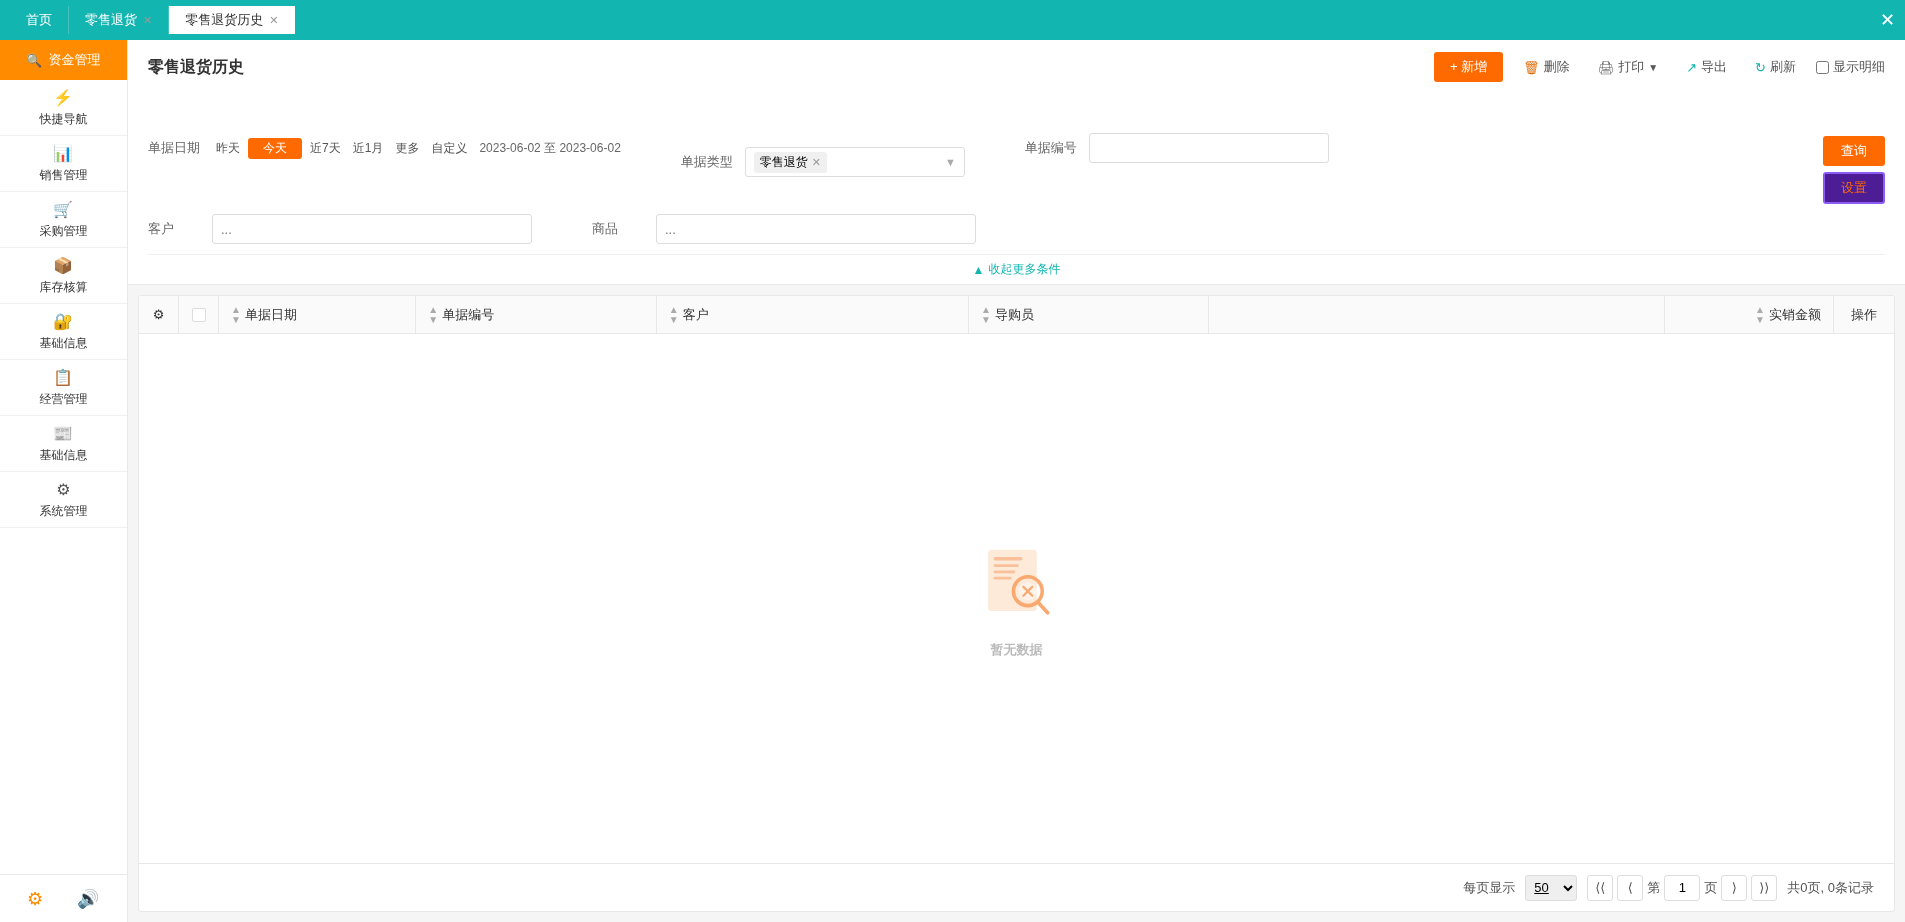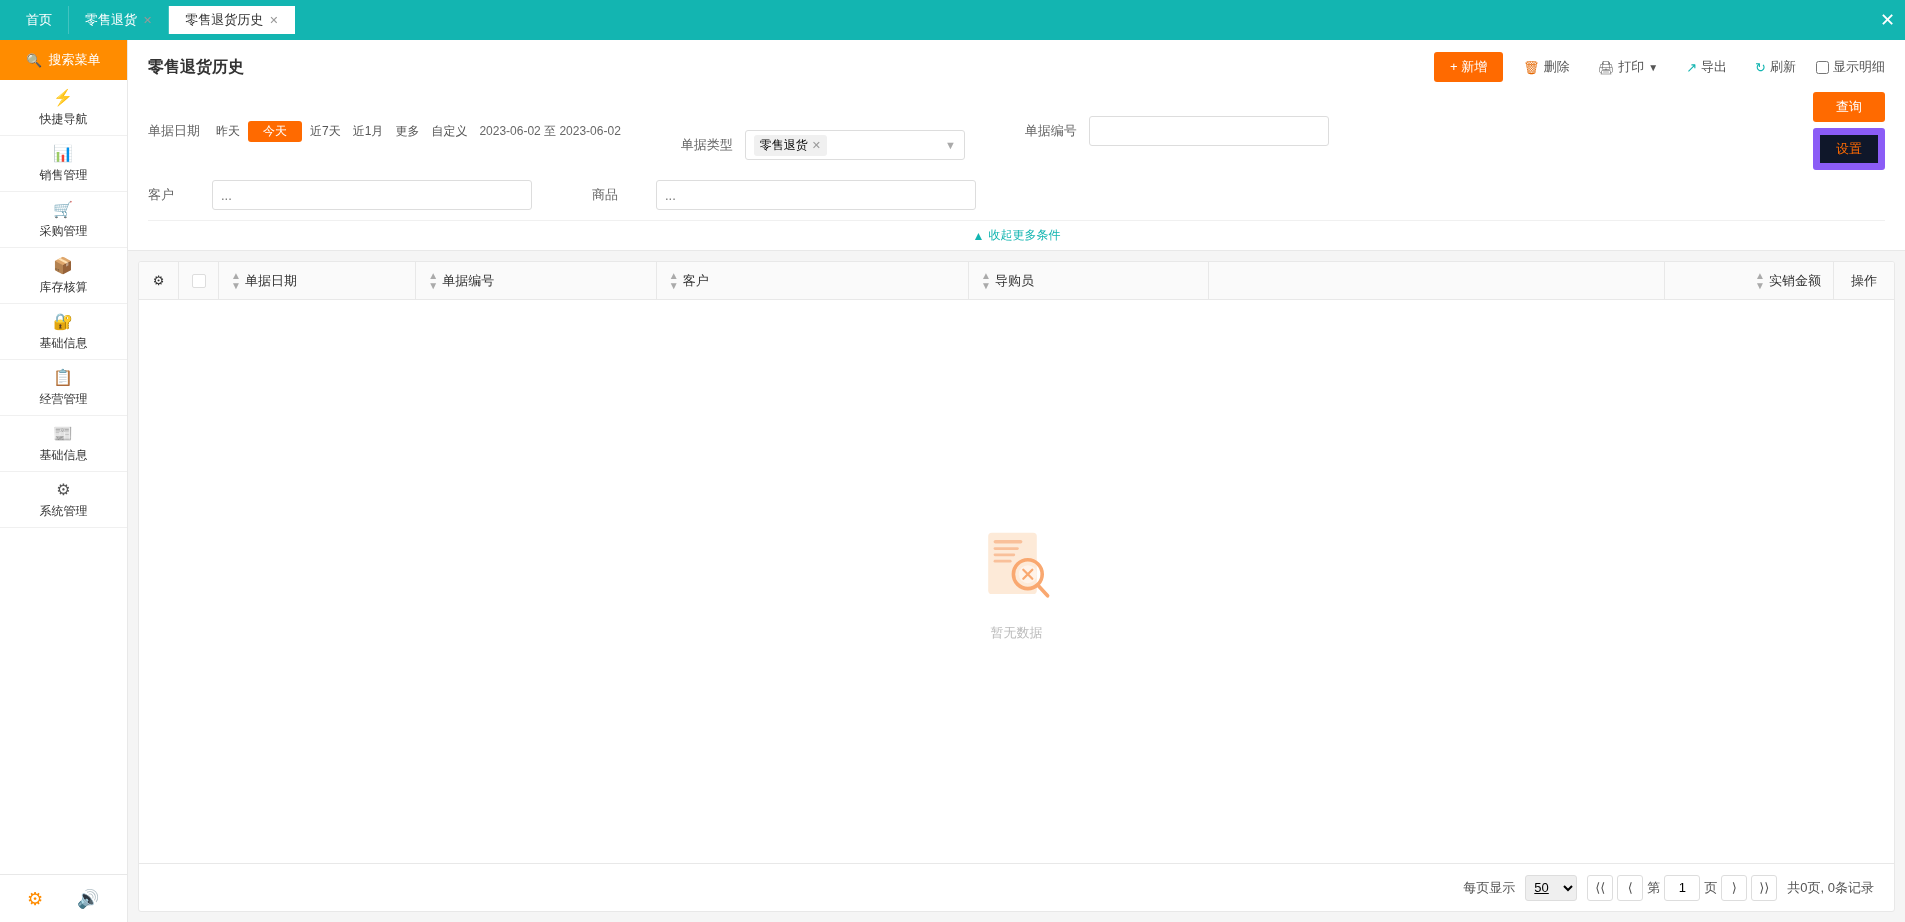--- a/index.html
+++ b/index.html
@@ -145,23 +145,23 @@
     .btn-primary {
       background: #ff6a00;
       color: #fff;
       border: none;
       padding: 6px 16px;
       border-radius: 3px;
       cursor: pointer;
       font-size: 13px;
     }
     .btn-setting {
-      background: #0f172a;
+      background: #4c1d95;
       color: #ff6a00;
-      border: 7px solid #8b5cf6;
+      border: 2px solid #8b5cf6;
       padding: 5px 16px;
       border-radius: 3px;
       cursor: pointer;
       font-size: 13px;
     }
     .display-detail {
       display: flex;
       align-items: center;
       gap: 4px;
       font-size: 13px;
@@ -303,20 +303,21 @@
     
     .empty-state {
       flex: 1;
       display: flex;
       flex-direction: column;
       align-items: center;
       justify-content: center;
       gap: 12px;
       color: #bbb;
       font-size: 13px;
+      font-weight: bold;
     }
     .empty-icon {
       width: 90px;
       height: 90px;
     }
 
     
     .pagination {
       height: 48px;
       border-top: 1px solid #e8e8e8;
@@ -391,21 +392,21 @@
   <div class="top-bar-right">
     <span class="top-bar-close">✕</span>
   </div>
 </div>
 
 <div class="layout">
 
   <div class="sidebar">
     <div class="sidebar-search">
       <span>🔍</span>
-      <span>搜索菜单</span>
+      <span>资金管理</span>
     </div>
     <div class="sidebar-item">
       <span class="icon">⚡</span>
       <span>快捷导航</span>
     </div>
     <div class="sidebar-item">
       <span class="icon">📊</span>
       <span>销售管理</span>
     </div>
     <div class="sidebar-item">
@@ -495,21 +496,21 @@
               <span style="color:#aaa;font-size:11px;">▼</span>
             </div>
           </div>
 
           <div class="filter-item" style="margin-left: 40px;">
             <span class="filter-label">单据编号</span>
             <input class="filter-input" style="min-width: 240px;" type="text">
           </div>
 
           <div style="margin-left:auto; display:flex; flex-direction:column; gap:6px; padding-right:0;">
-            <button class="btn-primary" style="background:#ff6a00;">查询</button>
+            <button class="btn-primary" style="background:#ff6a00;margin-top:44px;">查询</button>
             <button class="btn-setting">设置</button>
           </div>
         </div>
         <div class="filter-row">
 
           <div class="filter-item">
             <span class="filter-label">客户</span>
             <input class="filter-input filter-input-wide" style="min-width: 320px;" type="text" placeholder="...">
           </div>
 

